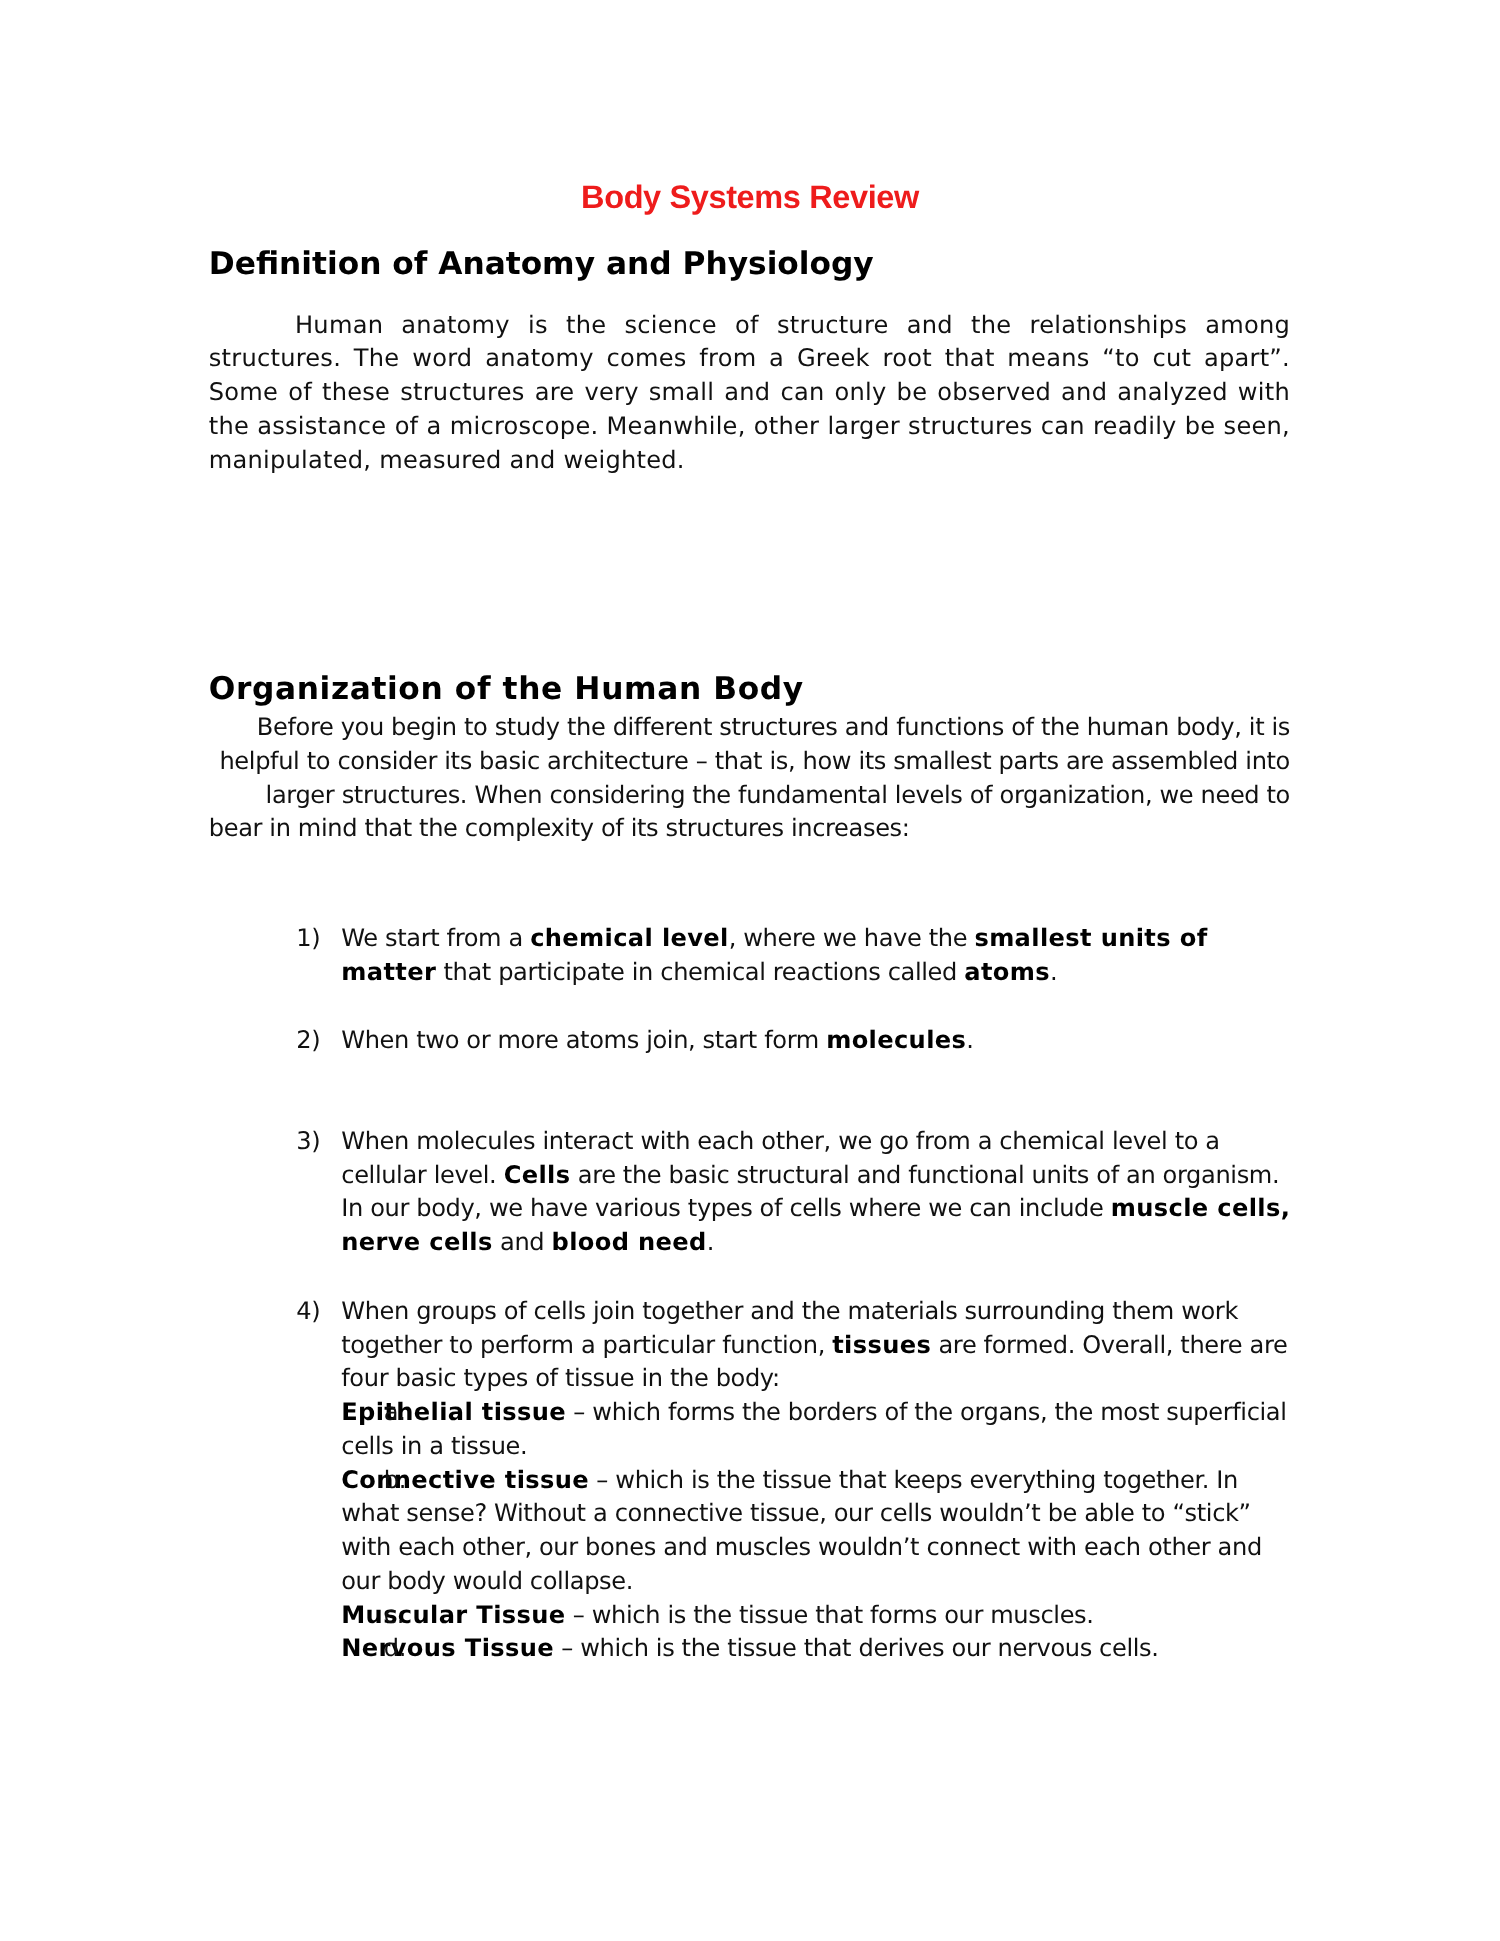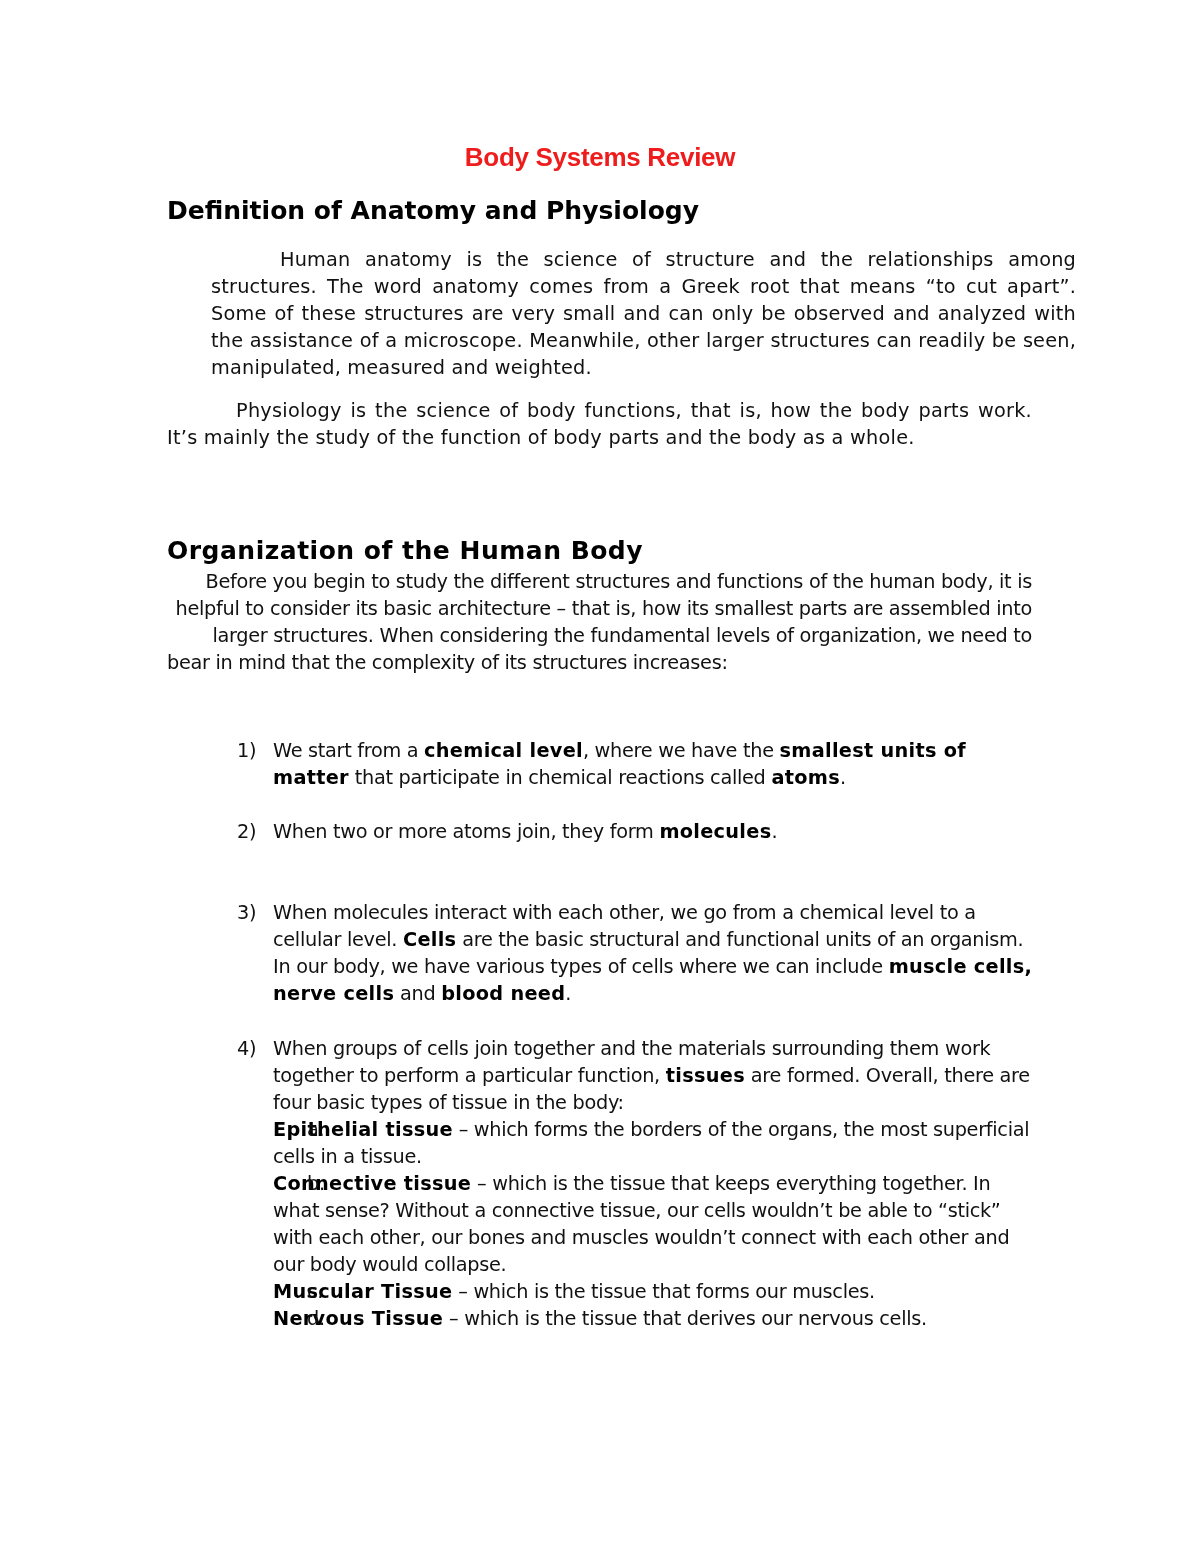--- a/index.html
+++ b/index.html
@@ -16,21 +16,21 @@
     color: #000; white-space: nowrap; text-align: center;
   }
   .h1-def { top: 196px; }
   .h1-org { top: 536px; letter-spacing: 0.5px; }
   .para {
     position: absolute; left: 167px; width: 865px;
     font-family: "DejaVu Sans", sans-serif; font-size: 19.3px; line-height: 27px;
     color: #111; text-align: justify; text-align-last: left;
   }
   .para .indent { display: inline-block; width: 69px; }
-  .p1 { top: 246px; letter-spacing: 0.2px; margin-left: 44px; }
+  .p1 { top: 246px; letter-spacing: 0.2px; }
   .p2 { top: 397px; letter-spacing: 0.25px; }
   .p3 { top: 568px; text-align: right; letter-spacing: -0.3px; }
   .list-item {
     position: absolute; left: 237px; width: 800px;
     font-family: "DejaVu Sans", sans-serif; font-size: 19.3px; line-height: 27px;
     color: #111; letter-spacing: -0.3px;
   }
   .list-item .num { position: absolute; left: 0; top: 0; }
   .list-item .txt { margin-left: 36px; display: block; }
   .li1 { top: 737px; }
@@ -46,34 +46,33 @@
 <body>
 
 <div class="page">
 
   <div class="title">Body Systems Review</div>
 
   <div class="h1 h1-def">Definition of Anatomy and Physiology</div>
 
   <div class="para p1"><span class="indent"></span><span>Human anatomy is the science of structure and the relationships among structures. The word anatomy comes from a Greek root that means “to cut apart”. Some of these structures are very small and can only be observed and analyzed with the assistance of a microscope. Meanwhile, other larger structures can readily be seen, manipulated, measured and weighted.</span></div>
 
-  <div class="para p2"><span class="indent"></span><span>Physiology is the science of body functions, that is, how the body parts work. It’s mainly the study of the function of body parts and the body as a whole.</span></div>
 
   <div class="h1 h1-org">Organization of the Human Body</div>
 
   <div class="para p3">Before you begin to study the different structures and functions of the human body, it is helpful to consider its basic architecture – that is, how its smallest parts are assembled into larger structures. When considering the fundamental levels of organization, we need to bear in mind that the complexity of its structures increases:</div>
 
   <div class="list-item li1">
     <span class="num">1)</span>
     <span class="txt"><span>We start from a </span><b>chemical level</b><span>, where we have the </span><b>smallest units of matter</b><span> that participate in chemical reactions called </span><b>atoms</b><span>.</span></span>
   </div>
 
   <div class="list-item li2">
     <span class="num">2)</span>
-    <span class="txt"><span>When two or more atoms join, they form </span><b>molecules</b><span>.</span></span>
+    <span class="txt"><span>When two or more atoms join, start form </span><b>molecules</b><span>.</span></span>
   </div>
 
   <div class="list-item li3">
     <span class="num">3)</span>
     <span class="txt"><span>When molecules interact with each other, we go from a chemical level to a cellular level. </span><b>Cells</b><span> are the basic structural and functional units of an organism. In our body, we have various types of cells where we can include </span><b>muscle cells, nerve cells</b><span> and </span><b>blood need</b><span>.</span></span>
   </div>
 
   <div class="list-item li4">
     <span class="num">4)</span>
     <span class="txt"><span>When groups of cells join together and the materials surrounding them work together to perform a particular function, </span><b>tissues</b><span> are formed. Overall, there are four basic types of tissue in the body:</span></span>

